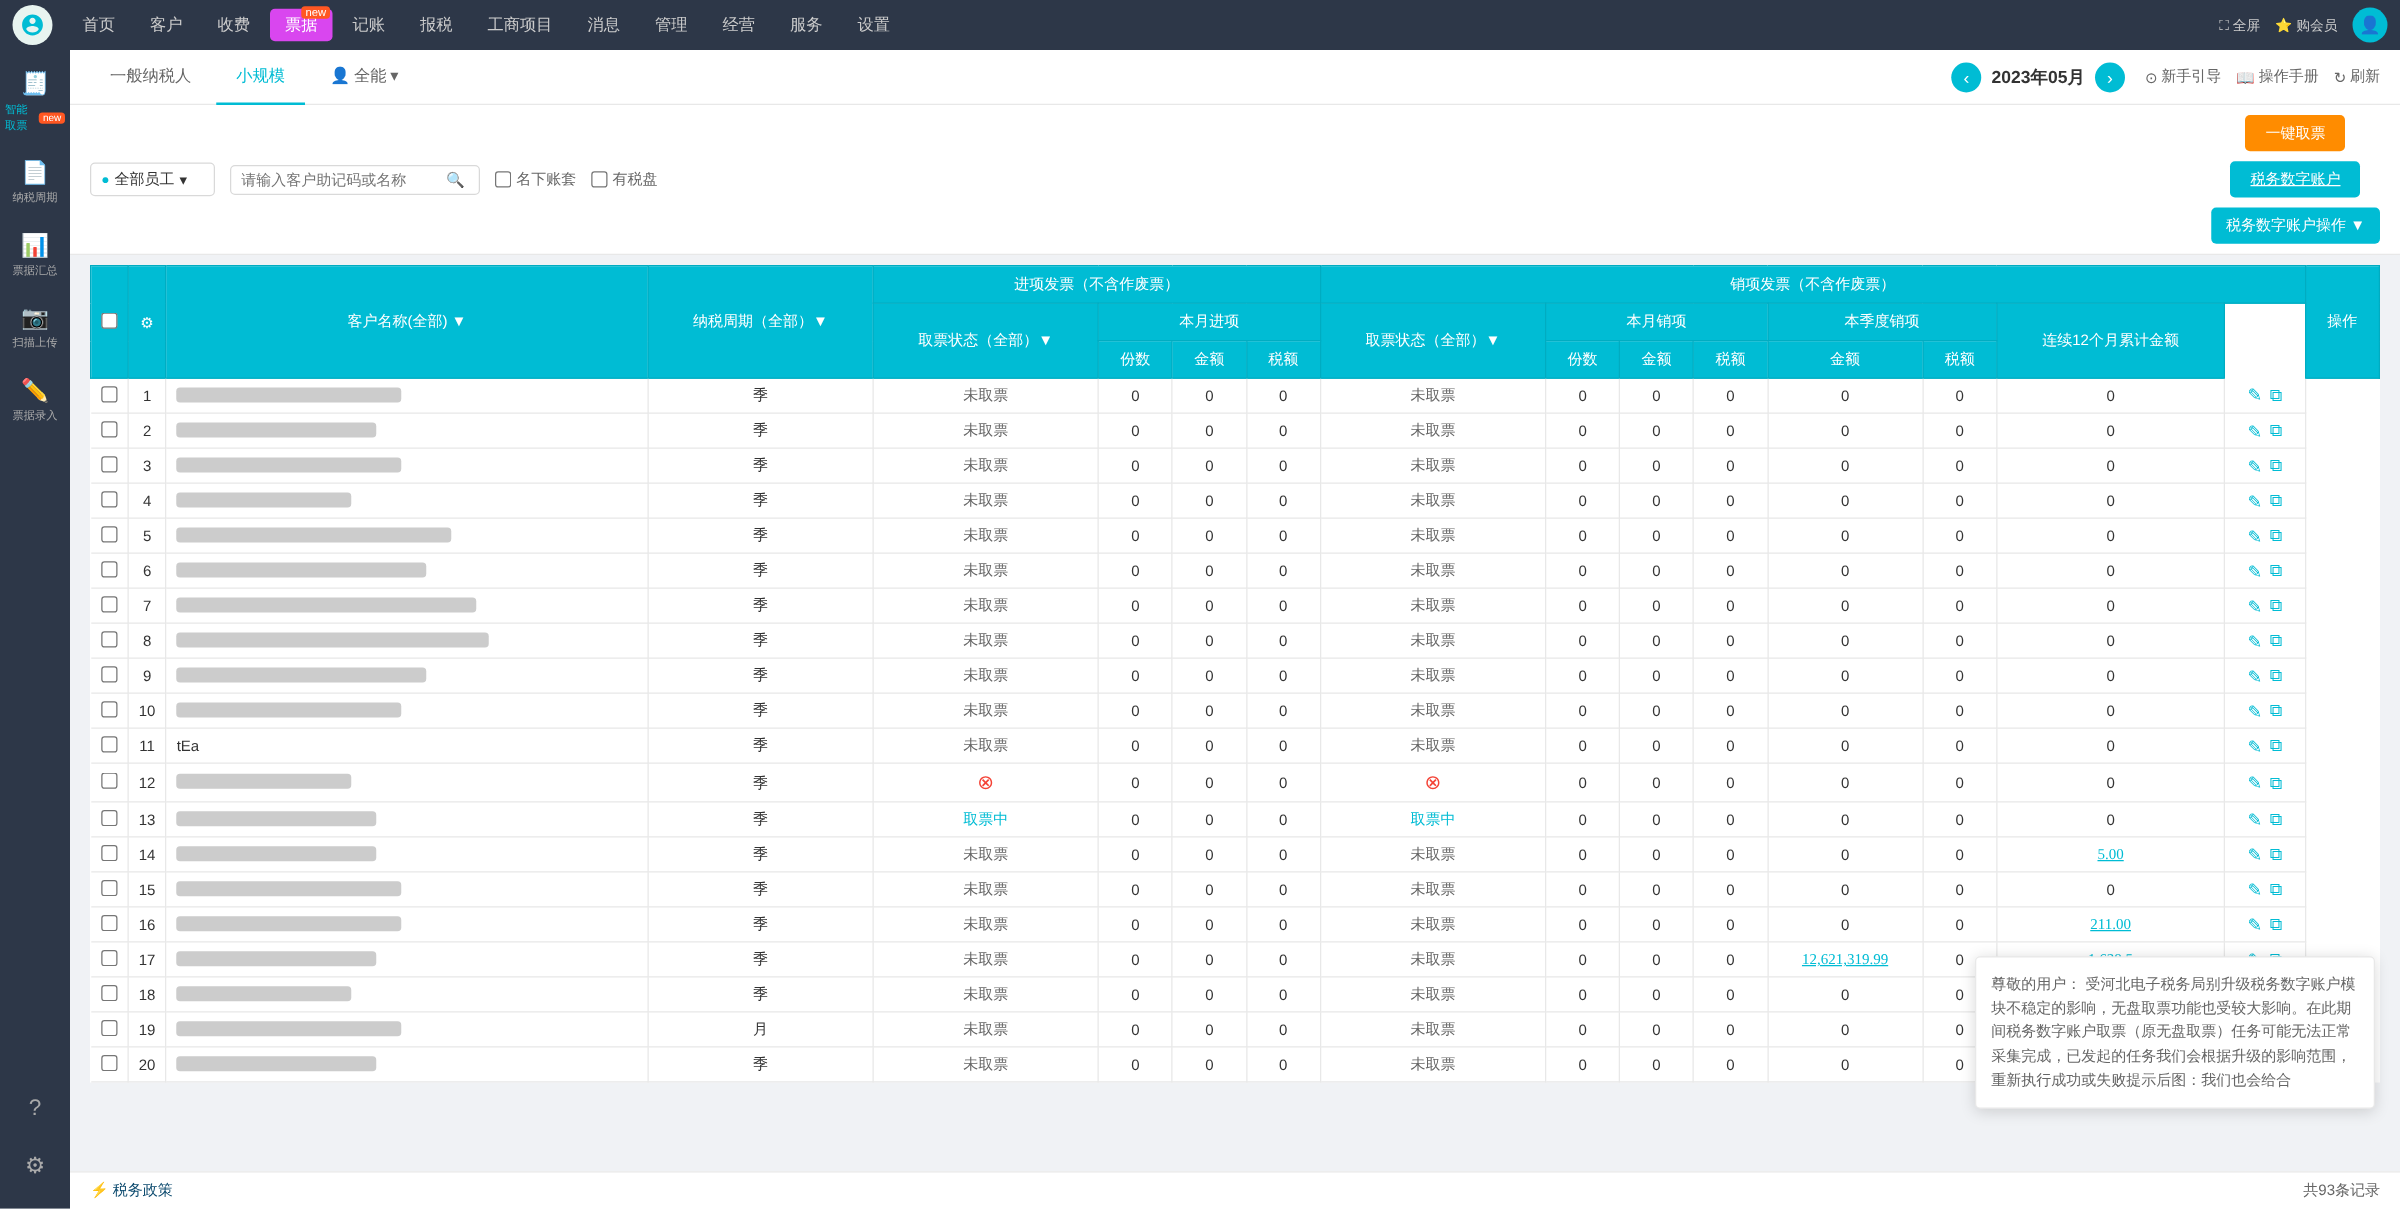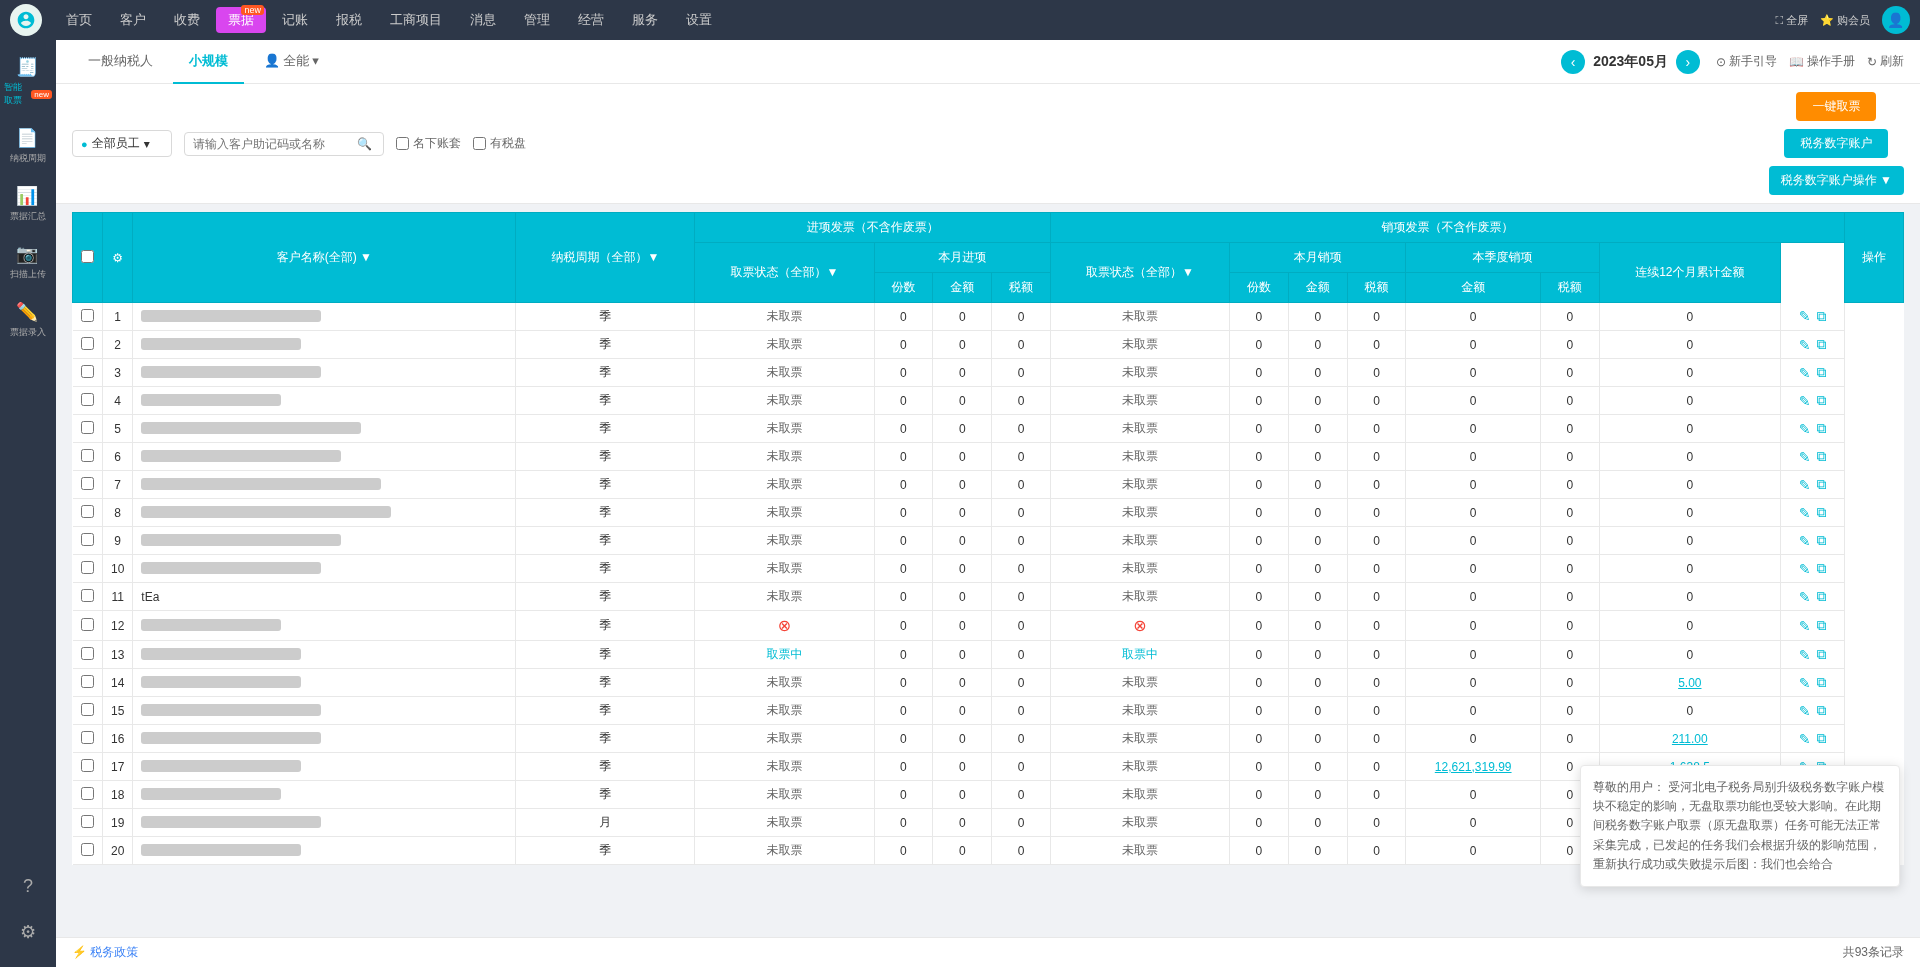--- a/index.html
+++ b/index.html
@@ -23,38 +23,38 @@
     .sidebar-item.active { color: #00bcd4; }
     .sidebar-item .icon { font-size: 18px; }
     .sidebar-item .new-badge { background: #ff5722; color: #fff; font-size: 8px; padding: 0 3px; border-radius: 3px; }
 
     
     .main { flex: 1; background: #f0f2f5; overflow: auto; }
 
     
     .sub-header { background: #fff; padding: 0 16px; display: flex; align-items: center; border-bottom: 1px solid #e8e8e8; height: 44px; }
     .tab-item { padding: 12px 16px; font-size: 13px; cursor: pointer; color: #666; border-bottom: 2px solid transparent; margin-right: 4px; display: flex; align-items: center; gap: 4px; }
-    .tab-item.active { color: #00bcd4; border-bottom-color: #00bcd4; font-weight: bold; }
+    .tab-item.active { color: #00bcd4; border-bottom-color: #00bcd4; }
     .month-nav { margin-left: auto; display: flex; align-items: center; gap: 8px; }
     .month-nav .arrow { width: 24px; height: 24px; background: #00bcd4; color: #fff; border-radius: 50%; display: flex; align-items: center; justify-content: center; cursor: pointer; font-size: 14px; }
     .month-label { font-size: 14px; font-weight: bold; color: #333; }
     .header-actions { margin-left: 16px; display: flex; align-items: center; gap: 12px; font-size: 12px; color: #666; }
     .header-actions span { cursor: pointer; display: flex; align-items: center; gap: 3px; }
 
     
     .toolbar { background: #fff; padding: 8px 16px; display: flex; align-items: center; gap: 12px; border-bottom: 1px solid #e8e8e8; }
     .staff-select { border: 1px solid #d9d9d9; border-radius: 4px; padding: 4px 8px; font-size: 12px; display: flex; align-items: center; gap: 4px; cursor: pointer; background: #fff; min-width: 100px; }
     .search-box { border: 1px solid #d9d9d9; border-radius: 4px; padding: 4px 8px; font-size: 12px; display: flex; align-items: center; gap: 4px; min-width: 200px; background: #fff; }
     .search-box input { border: none; outline: none; font-size: 12px; width: 160px; }
     .search-icon { color: #999; cursor: pointer; }
     .checkbox-label { display: flex; align-items: center; gap: 4px; font-size: 12px; color: #666; cursor: pointer; }
     .checkbox-label input { cursor: pointer; }
     .toolbar-right { margin-left: auto; display: flex; align-items: center; gap: 8px; flex-direction: column; }
     .btn-primary { background: #ff8c00; color: #fff; border: none; border-radius: 4px; padding: 6px 16px; font-size: 12px; cursor: pointer; }
-    .btn-teal { background: #00bcd4; color: #fff; border: none; border-radius: 4px; padding: 6px 16px; font-size: 12px; cursor: pointer; }
+    .btn-teal { background: #00bcd4; color: #fff; border: none; border-radius: 4px; padding: 6px 16px; font-size: 12px; cursor: pointer; text-decoration: underline; }
     .btn-dropdown { background: #00bcd4; color: #fff; border: none; border-radius: 4px; padding: 6px 12px; font-size: 12px; cursor: pointer; display: flex; align-items: center; gap: 4px; }
 
     
     .table-container { padding: 8px 16px; }
     table { width: 100%; border-collapse: collapse; background: #fff; }
     thead tr th { background: #00bcd4; color: #fff; padding: 6px 8px; font-size: 12px; font-weight: normal; border: 1px solid #00acc1; text-align: center; white-space: nowrap; }
     tbody tr td { padding: 5px 8px; font-size: 12px; border-bottom: 1px solid #e8e8e8; border-right: 1px solid #e8e8e8; text-align: center; color: #333; white-space: nowrap; }
     tbody tr td:nth-child(3) { text-align: left; }
     .status-unget { color: #666; }
     .status-getting { color: #00bcd4; }
@@ -65,29 +65,29 @@
     .gear-cell { width: 30px; }
 
     
     .notification-popup { position: fixed; bottom: 80px; right: 20px; width: 320px; background: #fff; border: 1px solid #e8e8e8; border-radius: 4px; box-shadow: 0 2px 12px rgba(0,0,0,0.15); z-index: 100; }
     .notif-header { background: #e8f8fb; padding: 8px 12px; display: flex; align-items: center; justify-content: space-between; border-bottom: 1px solid #e0e0e0; font-size: 13px; font-weight: bold; color: #333; }
     .notif-body { padding: 12px; font-size: 12px; color: #666; line-height: 1.6; max-height: 200px; overflow-y: auto; }
     .notif-close { cursor: pointer; color: #999; font-size: 16px; }
 
     
     .bottom-bar { position: fixed; bottom: 0; right: 0; left: 56px; background: #fff; border-top: 1px solid #e8e8e8; padding: 6px 16px; display: flex; align-items: center; justify-content: space-between; font-size: 12px; color: #666; }
-    .bottom-left { color: #3b82f6; cursor: pointer; }
+    .bottom-left { color: #0c4a6e; cursor: pointer; }
     .total-records { color: #666; }
 
     
     .sidebar-bottom { margin-top: auto; display: flex; flex-direction: column; align-items: center; gap: 8px; padding-bottom: 16px; }
     .sidebar-bottom-icon { color: #aaa; font-size: 18px; cursor: pointer; padding: 8px; }
 
     .error-icon { color: #f44336; font-size: 16px; }
-    .link-val { color: #00bcd4; cursor: pointer; text-decoration: underline; }
+    .link-val { color: #00bcd4; cursor: pointer; text-decoration: underline; font-family: Liberation Serif, serif; }
   </style>
 </head>
 <body>
 
 <div class="top-nav">
   <div class="logo">
     <svg viewBox="0 0 24 24" fill="none">
         <path d="M12 2C6.48 2 2 6.48 2 12s4.48 10 10 10 10-4.48 10-10S17.52 2 12 2zm0 3c1.66 0 3 1.34 3 3s-1.34 3-3 3-3-1.34-3-3 1.34-3 3-3zm0 14.2c-2.5 0-4.71-1.28-6-3.22.03-1.99 4-3.08 6-3.08 1.99 0 5.97 1.09 6 3.08-1.29 1.94-3.5 3.22-6 3.22z" fill="#00bcd4"></path>
       </svg>
   </div>

